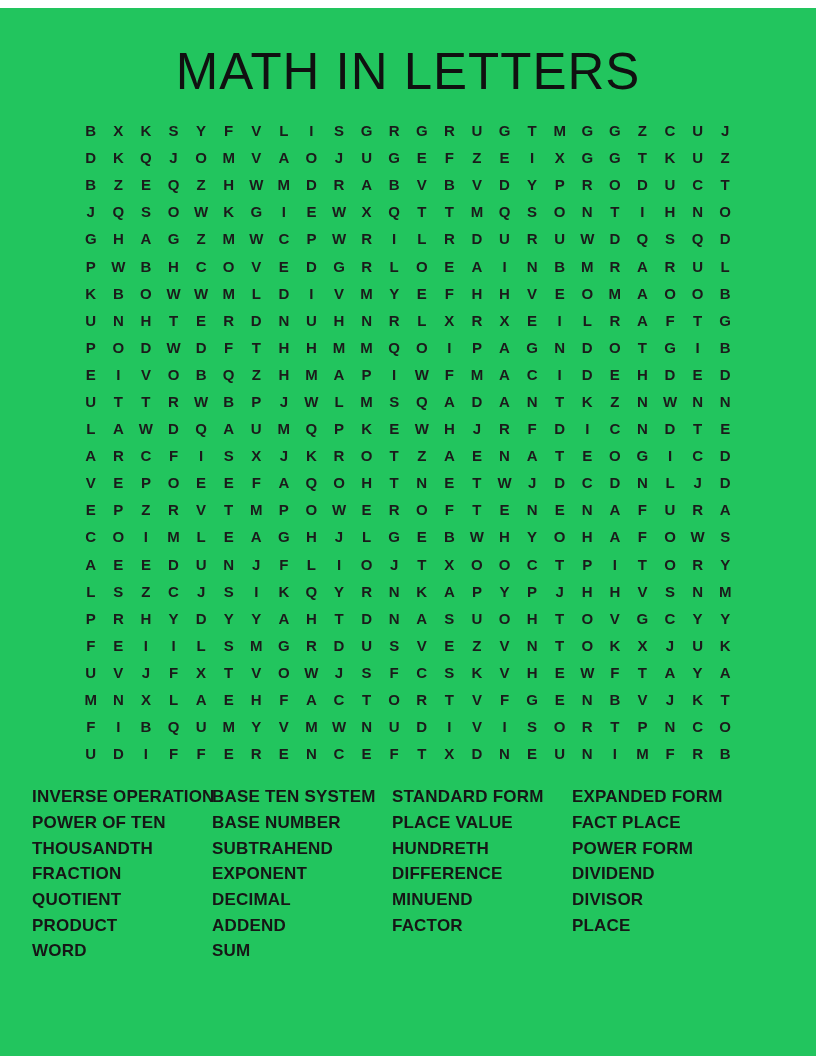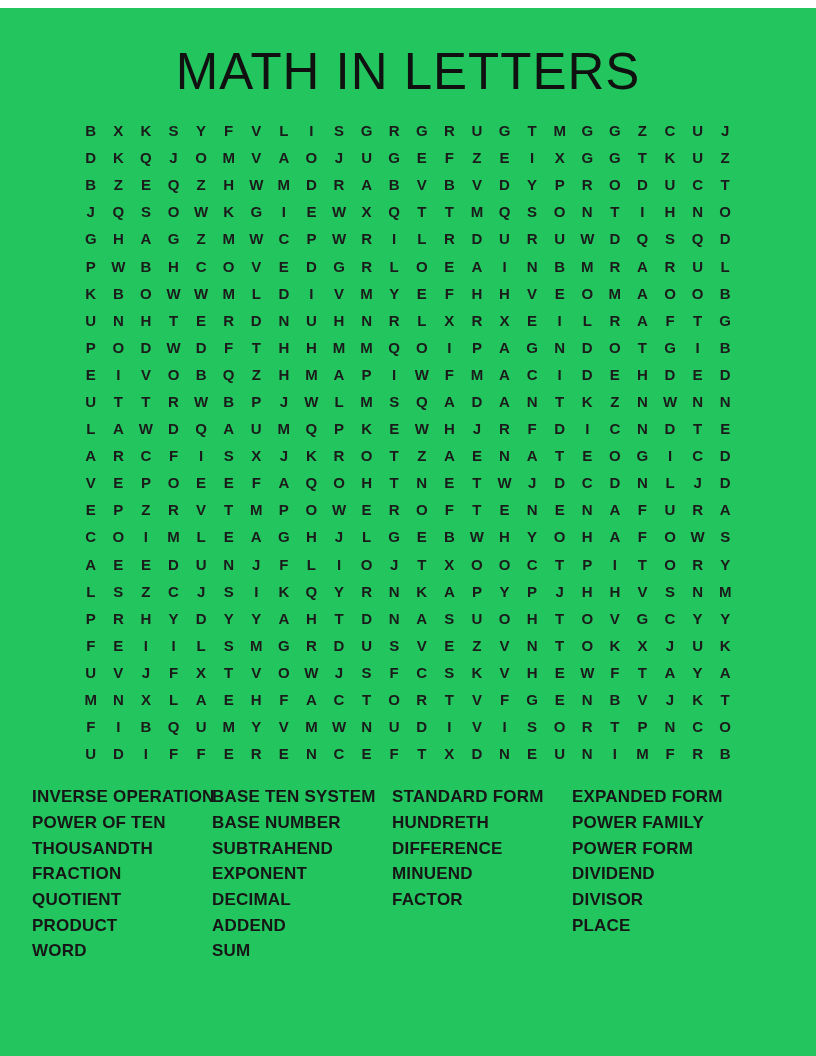--- a/index.html
+++ b/index.html
@@ -658,27 +658,28 @@
         <div class="word">BASE TEN SYSTEM</div>
         <div class="word">BASE NUMBER</div>
         <div class="word">SUBTRAHEND</div>
         <div class="word">EXPONENT</div>
         <div class="word">DECIMAL</div>
         <div class="word">ADDEND</div>
         <div class="word">SUM</div>
       </div>
       <div class="word-col">
         <div class="word">STANDARD FORM</div>
+        <div class="word">PLACE VALUE</div>
         <div class="word">HUNDRETH</div>
         <div class="word">DIFFERENCE</div>
         <div class="word">MINUEND</div>
         <div class="word">FACTOR</div>
       </div>
       <div class="word-col">
         <div class="word">EXPANDED FORM</div>
-        <div class="word">POWER FAMILY</div>
+        <div class="word">FACT PLACE</div>
         <div class="word">POWER FORM</div>
         <div class="word">DIVIDEND</div>
         <div class="word">DIVISOR</div>
         <div class="word">PLACE</div>
       </div>
     </div>
 </div>
 
 </body></html>

